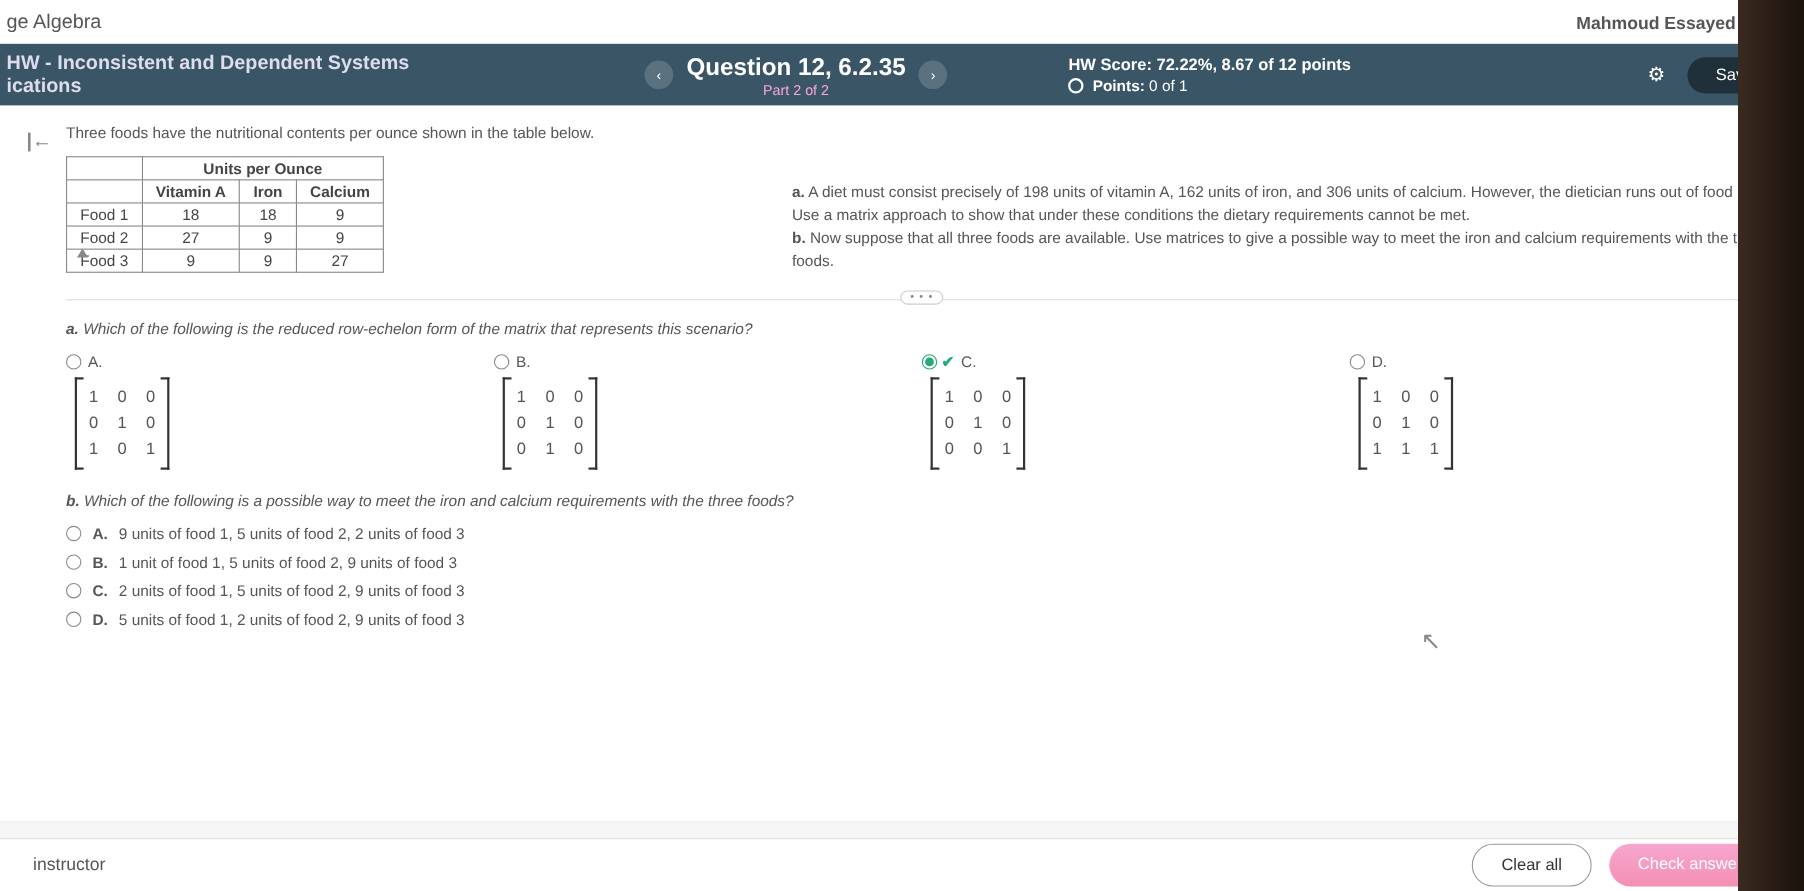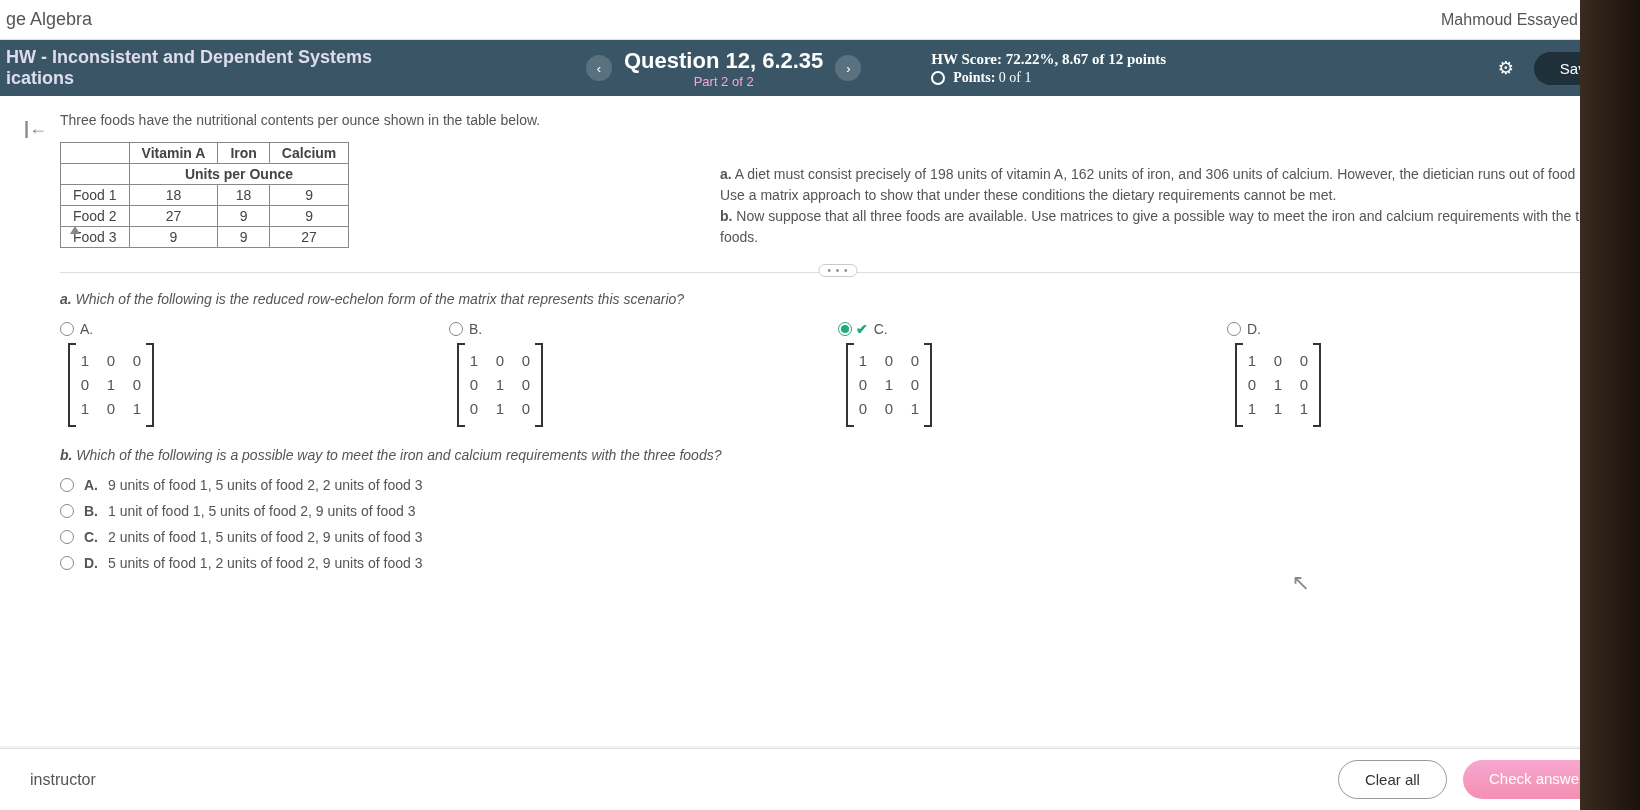--- a/index.html
+++ b/index.html
@@ -22,24 +22,25 @@
     padding: 0 24px 0 6px;
     border-bottom: 1px solid #e0e0e0;
   }
   .topbar .course {
     font-size: 18px;
     color: #555;
     font-weight: 400;
   }
   .topbar .userarea {
     display: flex;
-    align-items: center;
+    align-items: flex-end;
     gap: 16px;
     color: #555;
     font-size: 16px;
+    font-weight: bold;
   }
   .help-circle {
     width: 22px; height: 22px;
     border: 1.5px solid #999;
     border-radius: 50%;
     display: flex; align-items: center; justify-content: center;
     font-size: 13px; color: #999;
     cursor: pointer;
   }
   .header2 {
@@ -63,23 +64,22 @@
     background: #5a7280;
     border-radius: 50%;
     display: flex; align-items: center; justify-content: center;
     color: #fff; font-size: 13px;
     cursor: pointer;
   }
   .question-mid { text-align: center; }
   .question-mid .q1 { font-size: 22px; font-weight: 600; }
   .question-mid .q2 { font-size: 13px; color: #f9a8d4; }
   .scorearea {
-    margin-left: 70px;
+    margin-left: 110px;
     font-size: 15px;
-    font-family: Liberation Serif, serif;
   }
   .scorearea .s1 { font-weight: 600; }
   .scorearea .s2 { display:flex; align-items:center; gap:8px; font-size:14px; margin-top:2px;}
   .radio-empty {
     width:14px;height:14px;border:2px solid #fff;border-radius:50%;
     display:inline-block;
   }
   .rightbtns {
     position: absolute;
     right: 20px;
@@ -203,21 +203,21 @@
   .matrix .mcell { width:14px; text-align:center; }
   .partb-choices { margin-top: 6px; }
   .partb-choice {
     display:flex; align-items:center; gap:10px;
     margin: 10px 0;
     font-size:14px;
   }
   .footer {
     position:absolute;
     left:0; right:0; bottom:0;
-    height:62px;
+    height:48px;
     background:#fff;
     border-top:1px solid #ddd;
     display:flex;
     align-items:center;
     justify-content:space-between;
     padding: 0 30px;
   }
   .footer .leftf { color:#555; font-size:16px; }
   .footer .btns { display:flex; gap:16px; }
   .pillbtn {
@@ -311,29 +311,29 @@
 
   </div>
 
   <div class="content">
     <div class="toprow">
       <div class="leftblock">
         <div class="intro">Three foods have the nutritional contents per ounce shown in the table below.</div>
         <table class="nutri">
           <tbody>
               <tr>
+                <th></th>
+                <th colspan="3">Units per Ounce</th>
+              </tr>
+          <tr>
             <th></th>
             <th>Vitamin A</th>
             <th>Iron</th>
             <th>Calcium</th>
           </tr>
-          <tr>
-                <th></th>
-                <th colspan="3">Units per Ounce</th>
-              </tr>
           <tr>
             <td class="rowlabel">Food 1</td>
             <td>18</td>
             <td>18</td>
             <td>9</td>
           </tr>
           <tr>
             <td class="rowlabel">Food 2</td>
             <td>27</td>
             <td>9</td>

